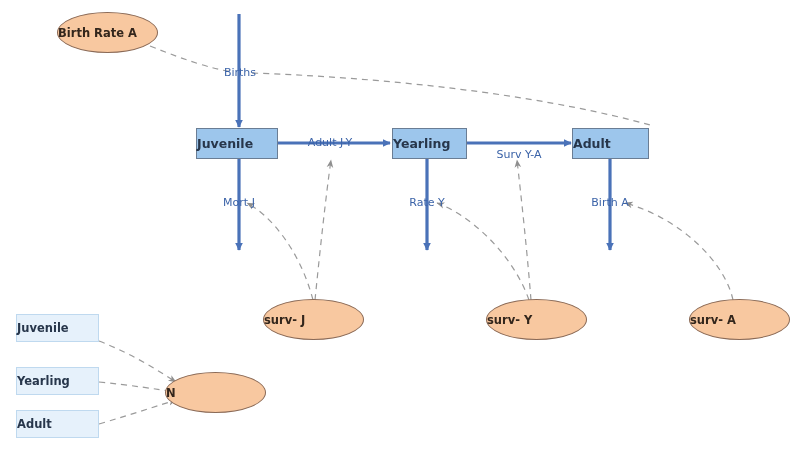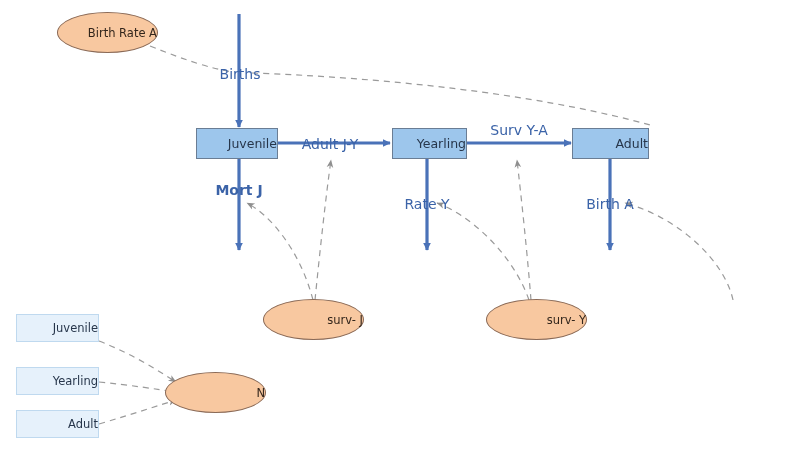--- a/index.html
+++ b/index.html
@@ -5,21 +5,21 @@
   html,body{margin:0;padding:0;}
   body{
     width:800px;height:457px;
     background:#ffffff;
     font-family:"DejaVu Sans","Liberation Sans",sans-serif;
     overflow:hidden;
   }
   #stage{position:relative;width:800px;height:457px;}
   #wires{position:absolute;left:0;top:0;width:800px;height:457px;}
 
-  .node{position:absolute;box-sizing:border-box;display:flex;align-items:center;justify-content:flex-end;}
+  .node{position:absolute;box-sizing:border-box;display:flex;align-items:center;justify-content:flex-start;font-weight:bold;}
 
   .stage-box{
     background:#9DC6EC;
     border:1.5px solid #6A7D94;
     color:#27364B;
     font-size:12.5px;
   }
   .pale-box{
     background:#E6F1FB;
     border:1px solid #BFD9EF;
@@ -30,21 +30,21 @@
     background:#F8C8A0;
     border:1.5px solid #8A6A57;
     border-radius:50%;
     color:#33261C;
     font-size:11.5px;
   }
 
   .flow-label{
     position:absolute;
     color:#3B63A8;
-    font-size:14px;
+    font-size:11px;
     white-space:nowrap;
     background:transparent;
     text-align:center;
   }
 </style>
 </head>
 <body>
 
 <div id="stage">
 
@@ -95,30 +95,33 @@
   </div>
   <div class="node stage-box" style="left:392px;top:128px;width:75px;height:31px;">
     <span>Yearling</span>
   </div>
   <div class="node stage-box" style="left:572px;top:128px;width:77px;height:31px;">
     <span>Adult</span>
   </div>
 
   <div class="flow-label" style="left:215px;top:66px;width:50px;">Births</div>
   <div class="flow-label" style="left:300px;top:136px;width:60px;">Adult J-Y</div>
-  <div class="flow-label" style="left:489px;top:122px;width:60px;">Surv Y-A</div>
-  <div class="flow-label" style="left:214px;top:182px;width:50px;font-weight:bold;">Mort J</div>
+  <div class="flow-label" style="left:489px;top:148px;width:60px;">Surv Y-A</div>
+  <div class="flow-label" style="left:214px;top:196px;width:50px;">Mort J</div>
   <div class="flow-label" style="left:402px;top:196px;width:50px;">Rate Y</div>
   <div class="flow-label" style="left:585px;top:196px;width:50px;">Birth A</div>
 
   <div class="node ellipse" style="left:263px;top:299px;width:101px;height:41px;">
     <span>surv- J</span>
   </div>
   <div class="node ellipse" style="left:486px;top:299px;width:101px;height:41px;">
     <span>surv- Y</span>
+  </div>
+  <div class="node ellipse" style="left:689px;top:299px;width:101px;height:41px;">
+    <span>surv- A</span>
   </div>
 
   <div class="node pale-box" style="left:16px;top:314px;width:83px;height:28px;">
     <span>Juvenile</span>
   </div>
   <div class="node pale-box" style="left:16px;top:367px;width:83px;height:28px;">
     <span>Yearling</span>
   </div>
   <div class="node pale-box" style="left:16px;top:410px;width:83px;height:28px;">
     <span>Adult</span>

